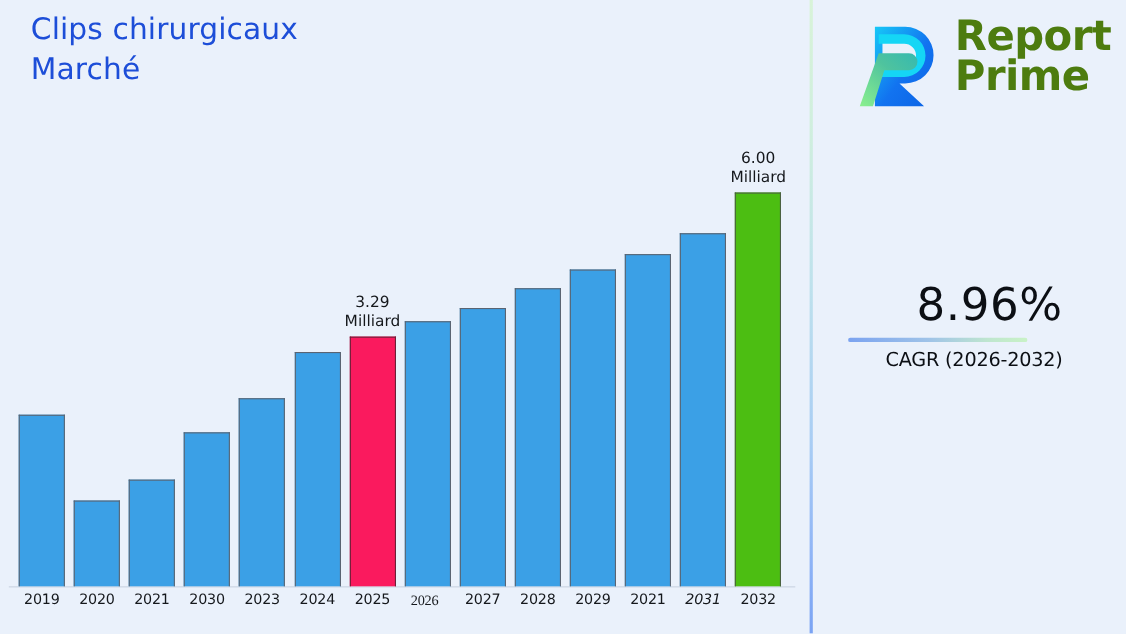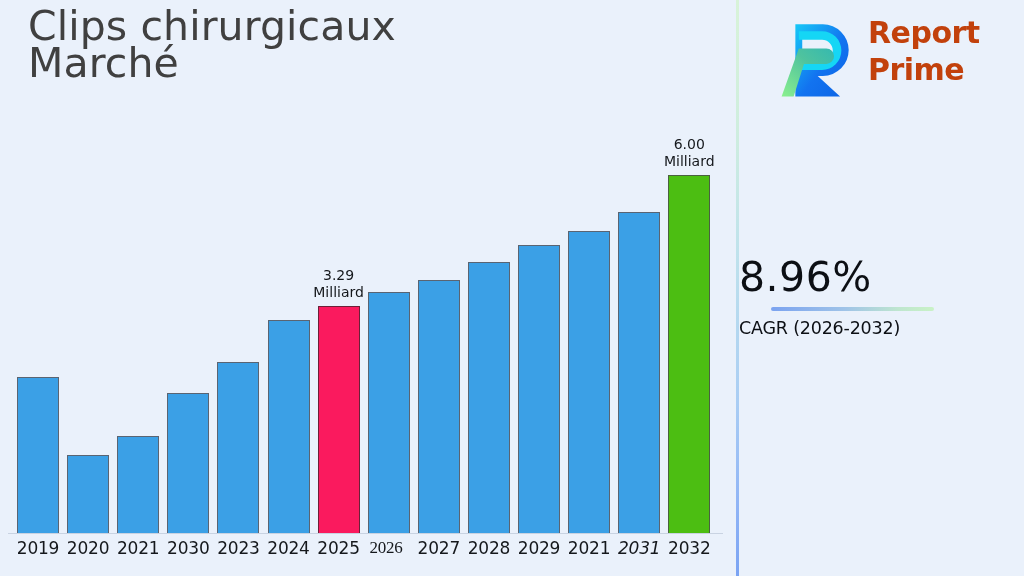--- a/index.html
+++ b/index.html
@@ -9,42 +9,42 @@
     font-family:"DejaVu Sans","Liberation Sans",sans-serif;
     -webkit-font-smoothing:antialiased;
   }
   #root{position:relative;width:1024px;height:576px;background:#EAF1FB;}
 
   
   #left-panel{position:absolute;left:0;top:0;width:737px;height:576px;}
 
   #page-title{
     position:absolute;left:28px;top:8px;width:660px;
-    font-size:41px;line-height:37px;color:#404040;font-weight:400;
+    font-size:27px;line-height:37px;color:#1d4ed8;font-weight:400;
     letter-spacing:.1px;white-space:pre-line;
   }
 
   
   #chart-area{position:absolute;left:0;top:0;width:737px;height:576px;}
   #baseline{
     position:absolute;left:8px;top:533px;width:715px;height:1px;
     background:#c9d3e2;
   }
   .bar{
     position:absolute;box-sizing:border-box;
     border:1px solid #5a6472;
     border-bottom:none;
   }
   .bar.blue{background:#3BA0E6;}
   .bar.pink{background:#FA1A5E;border-color:#6b2038;}
   .bar.green{background:#4CBE12;border-color:#4a6140;}
 
   .xtick{
     position:absolute;top:538px;
-    font-size:17px;color:#15181c;text-align:center;
+    font-size:13px;color:#15181c;text-align:center;
     letter-spacing:-.2px;
   }
 
   .bar-label{
     position:absolute;text-align:center;
     font-size:14px;line-height:17px;color:#15181c;
     white-space:pre-line;
   }
 
   
@@ -53,25 +53,25 @@
     background:linear-gradient(to bottom,#d8f3d8 0%,#cfeede 22%,#bfe2ec 44%,#a9cdf4 70%,#8fb4f6 88%,#7aa3f3 100%);
   }
 
   
   #right-panel{position:absolute;left:739px;top:0;width:285px;height:576px;background:#EAF1FB;}
 
   #logo-block{position:absolute;left:34px;top:10px;width:245px;height:92px;}
   #logo-mark{position:absolute;left:0;top:4px;width:86px;height:86px;}
   #logo-text{
     position:absolute;left:95px;top:4px;
-    font-size:30px;line-height:37px;font-weight:bold;
-    color:#c2410c;letter-spacing:-.5px;white-space:pre-line;
+    font-size:38px;line-height:37px;font-weight:bold;
+    color:#4d7c0f;letter-spacing:-.5px;white-space:pre-line;
   }
 
-  #cagr-block{position:absolute;left:0;top:253px;width:227px;text-align:left;}
+  #cagr-block{position:absolute;left:0;top:253px;width:227px;text-align:right;}
   #cagr-value{font-size:41px;line-height:48px;color:#0c0f14;letter-spacing:.5px;}
   #cagr-rule{
     margin:6px auto 6px auto;width:163px;height:4px;border-radius:2px;
     background:linear-gradient(to right,#7BA3F0 0%,#9fc3e8 45%,#bfe6cf 78%,#c9f2c6 100%);
   }
   #cagr-label{font-size:17.5px;line-height:22px;color:#0c0f14;letter-spacing:-.2px;}
 </style>
 </head>
 <body>
 

